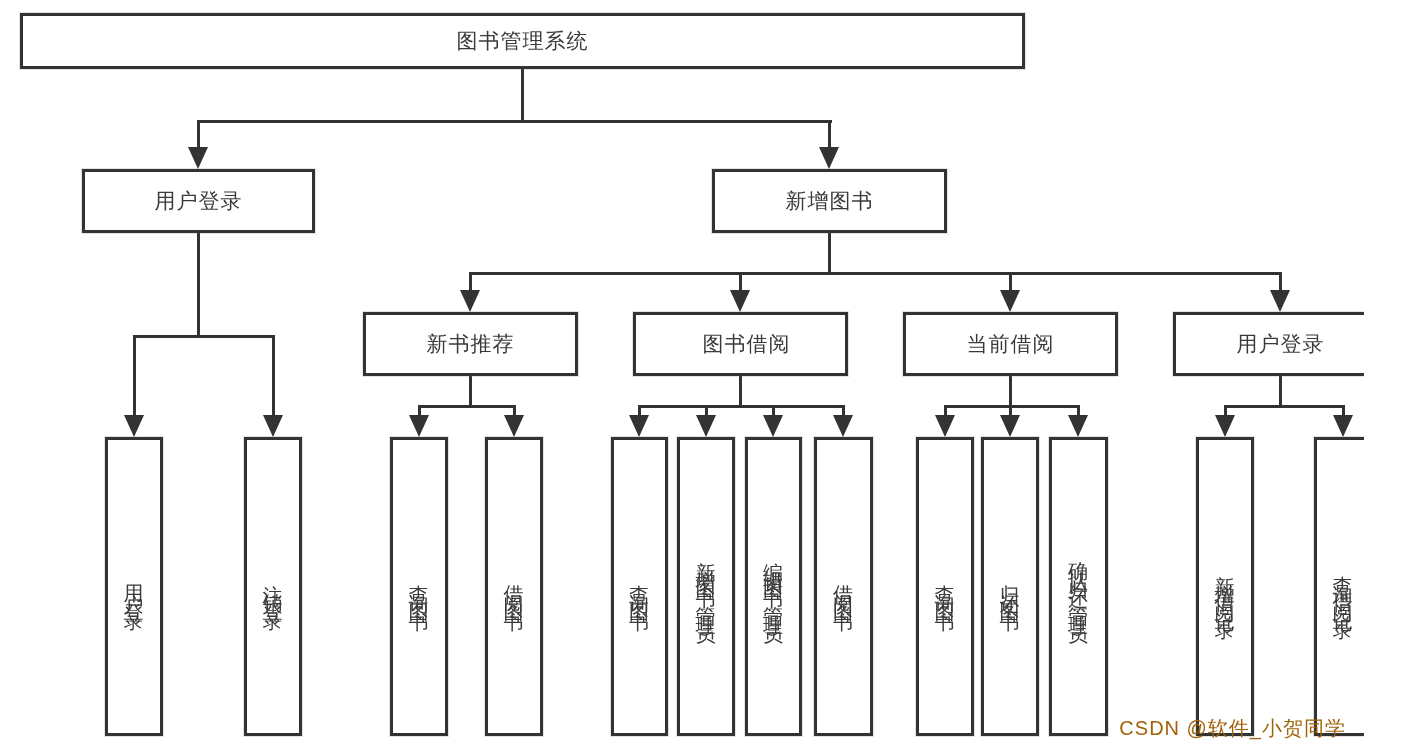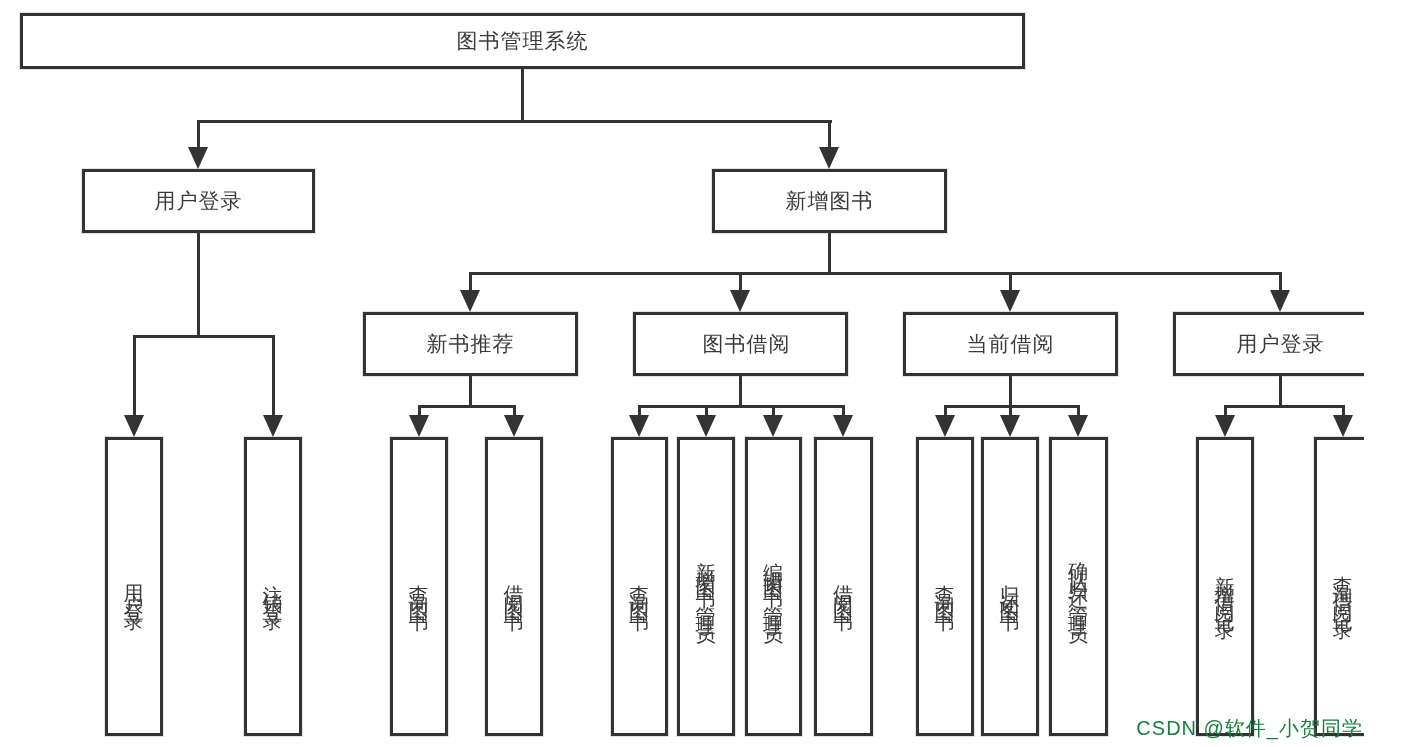--- a/index.html
+++ b/index.html
@@ -58,24 +58,24 @@
   .arrowhead {
     position: absolute;
     width: 0;
     height: 0;
     border-left: 10px solid transparent;
     border-right: 10px solid transparent;
     border-top: 22px solid #333333;
   }
   .watermark {
     position: absolute;
-    right: 1px;
+    right: 18px;
     top: 715px;
     font-size: 20px;
-    color: #15803d;
+    color: #a16207;
     letter-spacing: 1px;
     white-space: nowrap;
   }
 </style>
 </head>
 <body>
 
 <div id="canvas">
 
   <div class="vline" style="left:521px; top:69px; height:54px;"></div>

